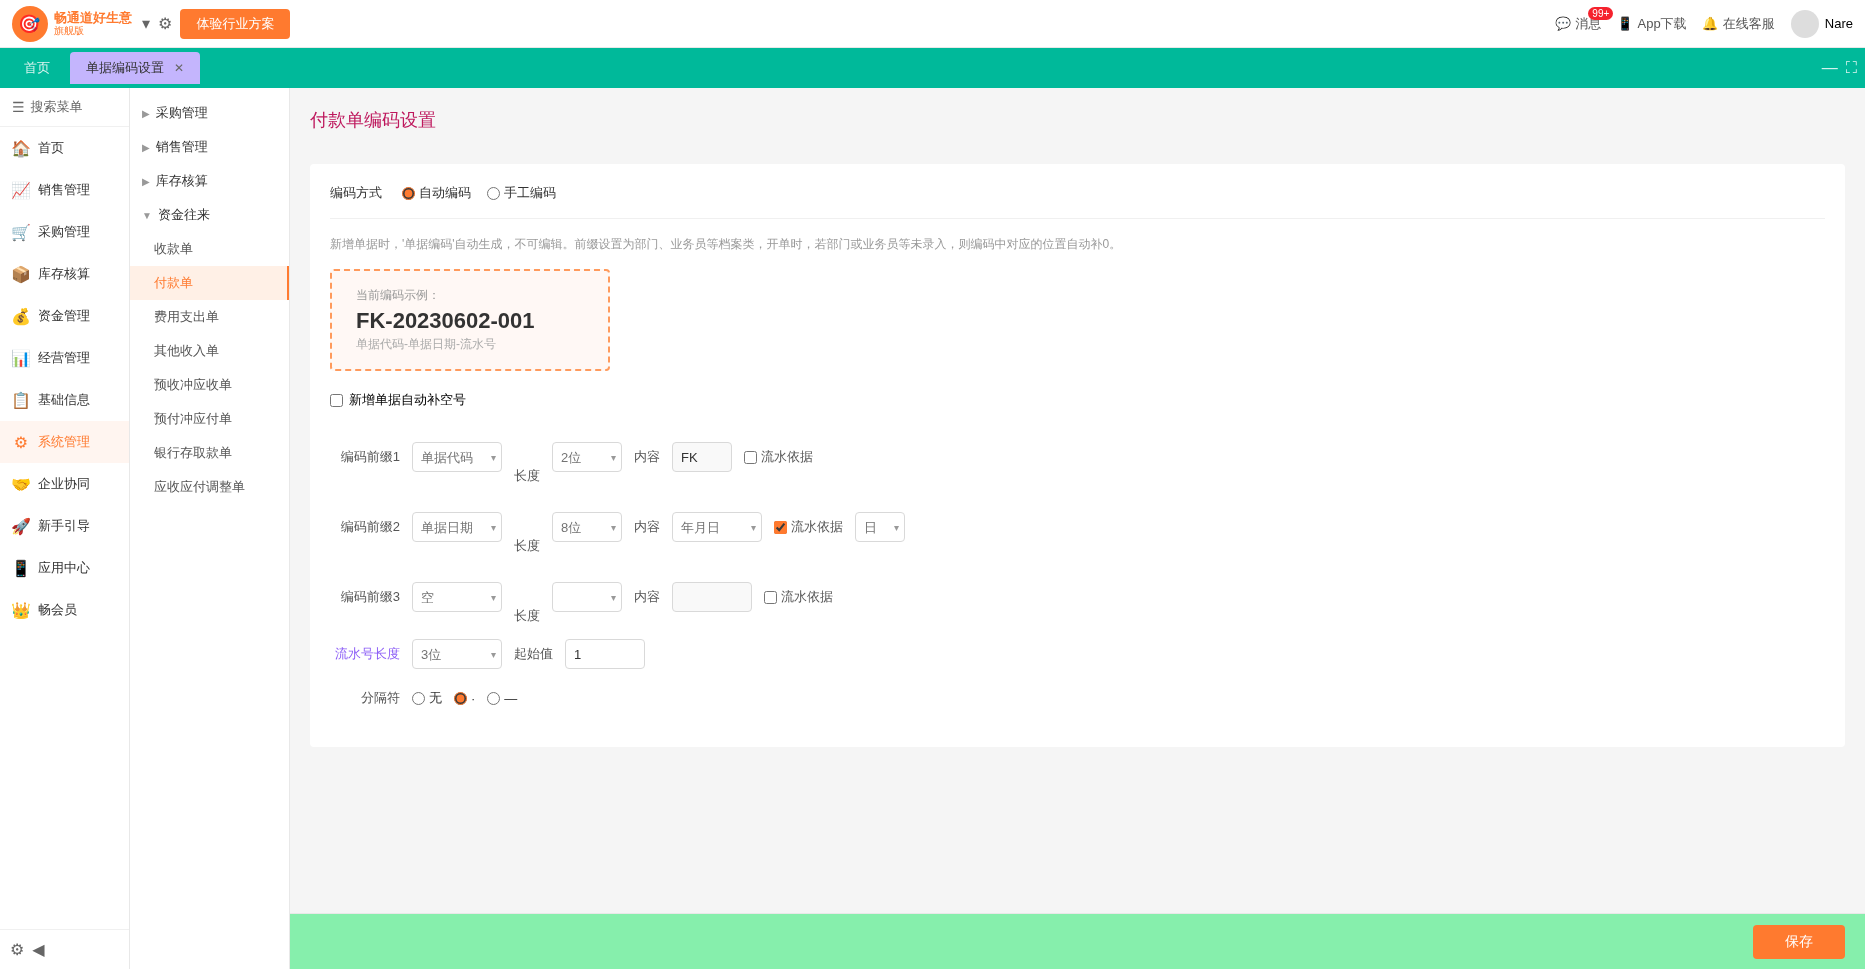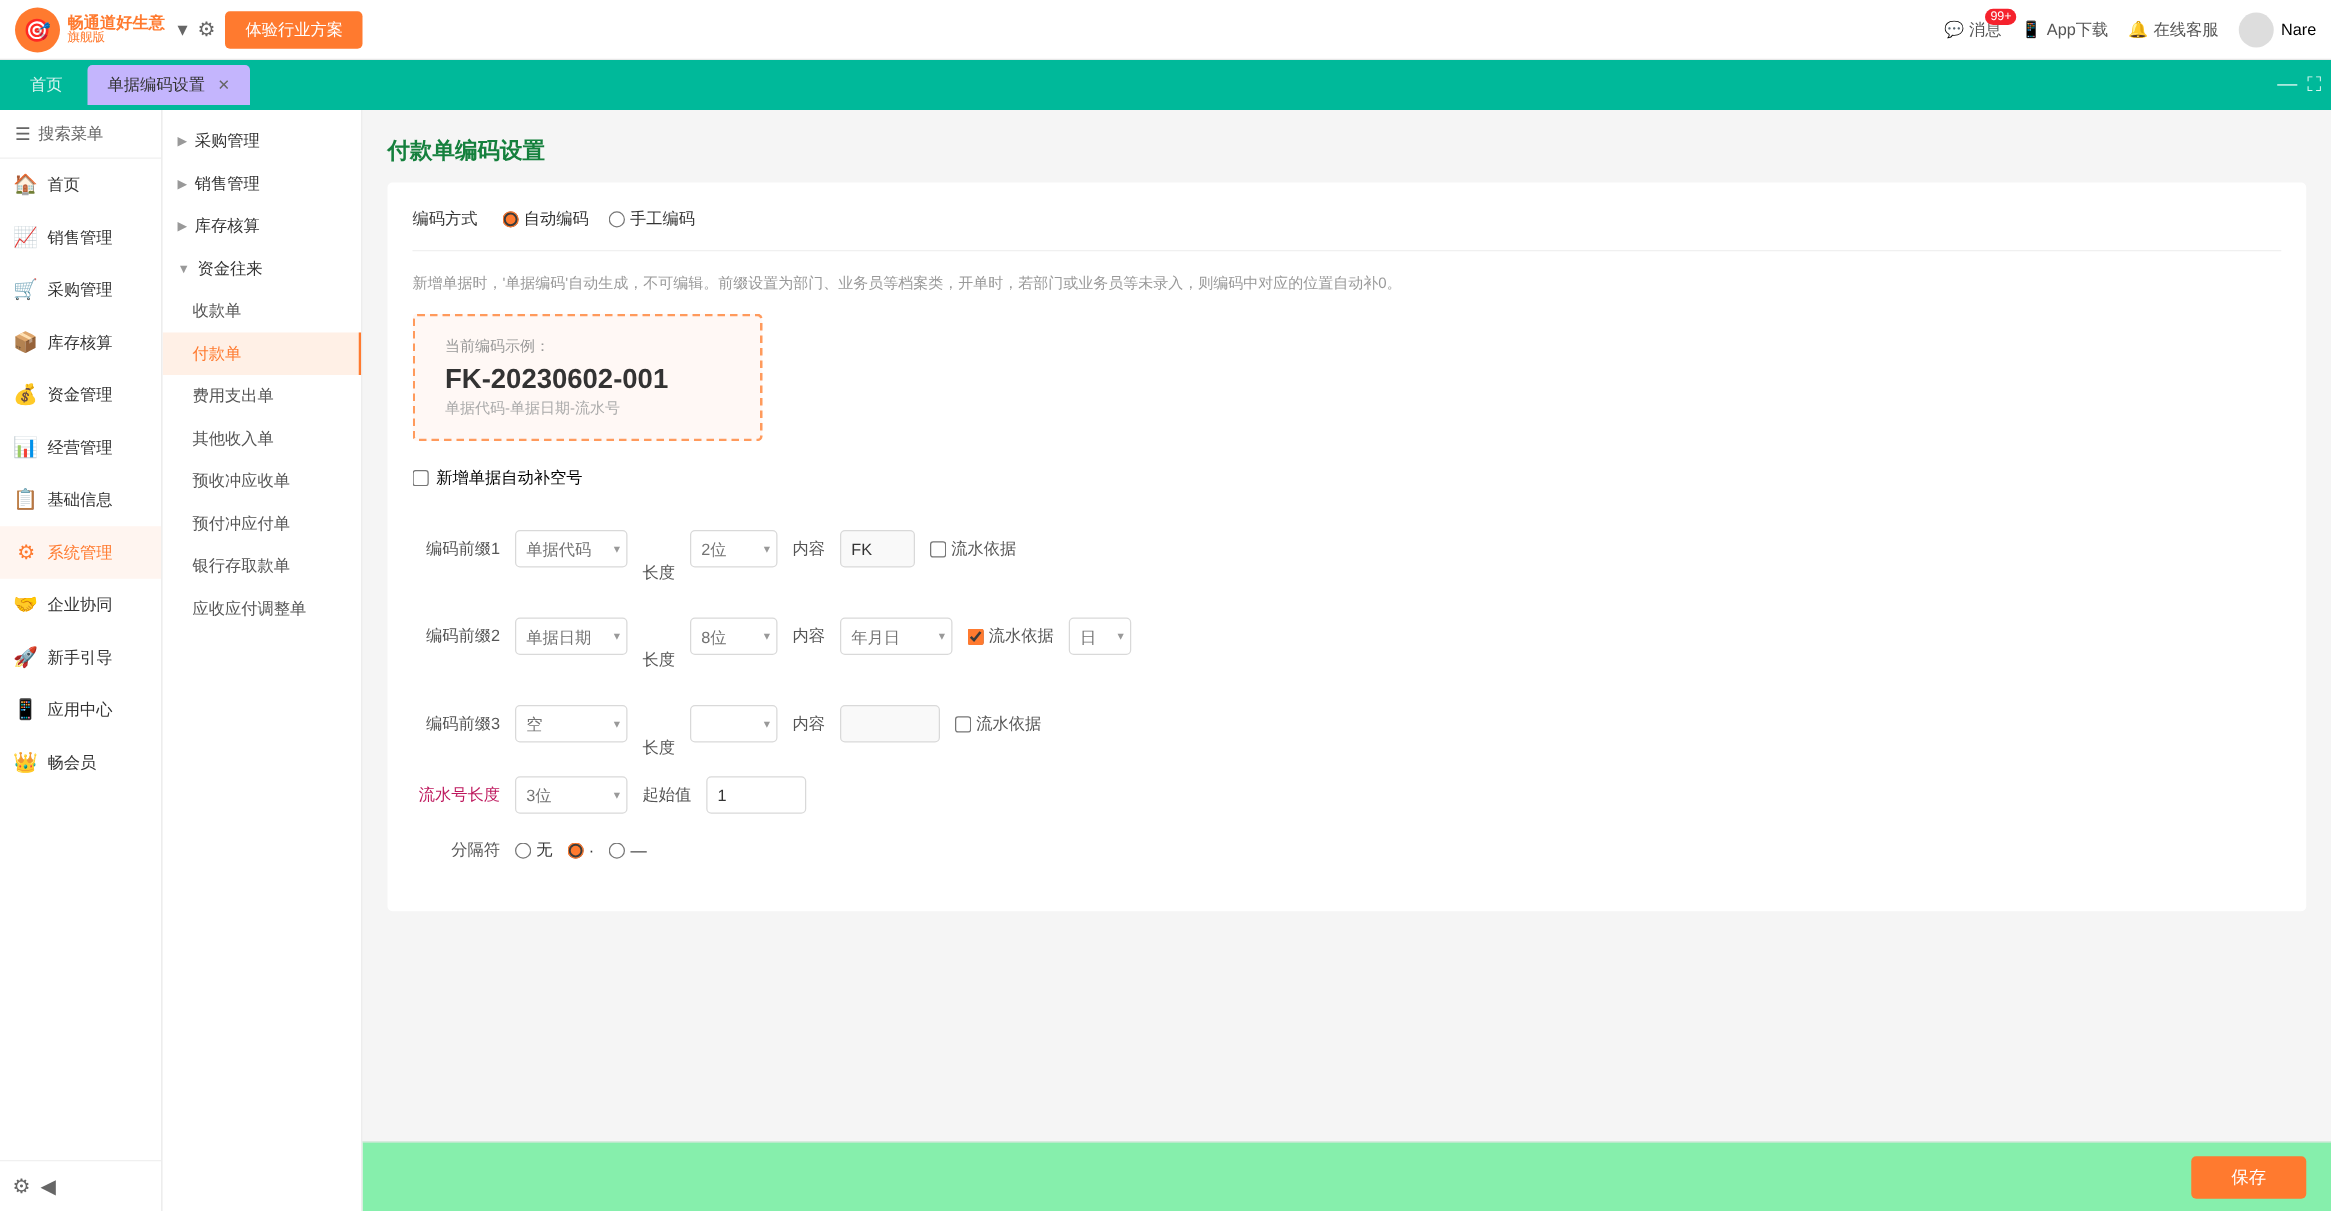--- a/index.html
+++ b/index.html
@@ -52,21 +52,21 @@
     
     .sub-menu { width: 160px; background: #fff; border-right: 1px solid #e8e8e8; overflow-y: auto; flex-shrink: 0; padding-top: 8px; }
     .sub-menu-group { }
     .sub-menu-header { display: flex; align-items: center; gap: 6px; padding: 8px 12px; cursor: pointer; color: #333; font-size: 13px; font-weight: 500; }
     .sub-menu-header .arrow { font-size: 10px; color: #999; }
     .sub-menu-item { padding: 8px 12px 8px 24px; cursor: pointer; color: #555; font-size: 13px; }
     .sub-menu-item.active { color: #ff7a2f; background: #fff0e6; border-right: 2px solid #ff7a2f; }
 
     
     .page-content { flex: 1; background: #f5f5f5; padding: 20px; overflow-y: auto; }
-    .page-title { font-size: 18px; color: #15803d; font-weight: bold; margin-bottom: 14px; }
+    .page-title { font-size: 18px; color: #be185d; font-weight: normal; margin-bottom: 32px; }
 
     
     .settings-card { background: #fff; border-radius: 4px; padding: 20px; }
     .encoding-type-row { display: flex; align-items: center; gap: 20px; margin-bottom: 16px; padding-bottom: 16px; border-bottom: 1px solid #f0f0f0; }
     .encoding-label { font-size: 13px; color: #333; }
     .radio-group { display: flex; align-items: center; gap: 16px; }
     .radio-item { display: flex; align-items: center; gap: 4px; cursor: pointer; font-size: 13px; color: #333; }
     .radio-item input[type="radio"] { accent-color: #ff7a2f; }
 
     .tip-text { font-size: 12px; color: #999; margin-bottom: 16px; line-height: 1.5; }
@@ -90,21 +90,21 @@
     .length-label { font-size: 13px; color: #555; margin-top: 38px; }
     .content-label { font-size: 13px; color: #555; }
     .content-value { font-size: 13px; color: #333; padding: 4px 8px; border: 1px solid #d9d9d9; border-radius: 4px; height: 30px; display: flex; align-items: center; min-width: 60px; background: #f9f9f9; }
     .stream-checkbox { display: flex; align-items: center; gap: 4px; font-size: 13px; color: #555; }
     .stream-checkbox input[type="checkbox"] { accent-color: #ff7a2f; }
     .day-select-wrapper { position: relative; display: inline-flex; align-items: center; }
     .day-select-wrapper::after { content: '▾'; position: absolute; right: 6px; font-size: 10px; color: #999; pointer-events: none; }
 
     
     .serial-row { display: flex; align-items: center; gap: 12px; margin-bottom: 20px; }
-    .serial-label { font-size: 13px; color: #be185d; width: 70px; text-align: right; flex-shrink: 0; }
+    .serial-label { font-size: 13px; color: #8b5cf6; width: 70px; text-align: right; flex-shrink: 0; }
     .start-val-label { font-size: 13px; color: #555; }
     .start-val-input { border: 1px solid #d9d9d9; border-radius: 4px; padding: 4px 8px; font-size: 13px; color: #333; height: 30px; width: 80px; }
 
     
     .sep-row { display: flex; align-items: center; gap: 12px; margin-bottom: 20px; }
     .sep-label { font-size: 13px; color: #555; width: 70px; text-align: right; flex-shrink: 0; }
     .sep-options { display: flex; align-items: center; gap: 12px; }
     .sep-radio { display: flex; align-items: center; gap: 4px; cursor: pointer; font-size: 13px; color: #333; }
     .sep-radio input[type="radio"] { accent-color: #ff7a2f; }
 

